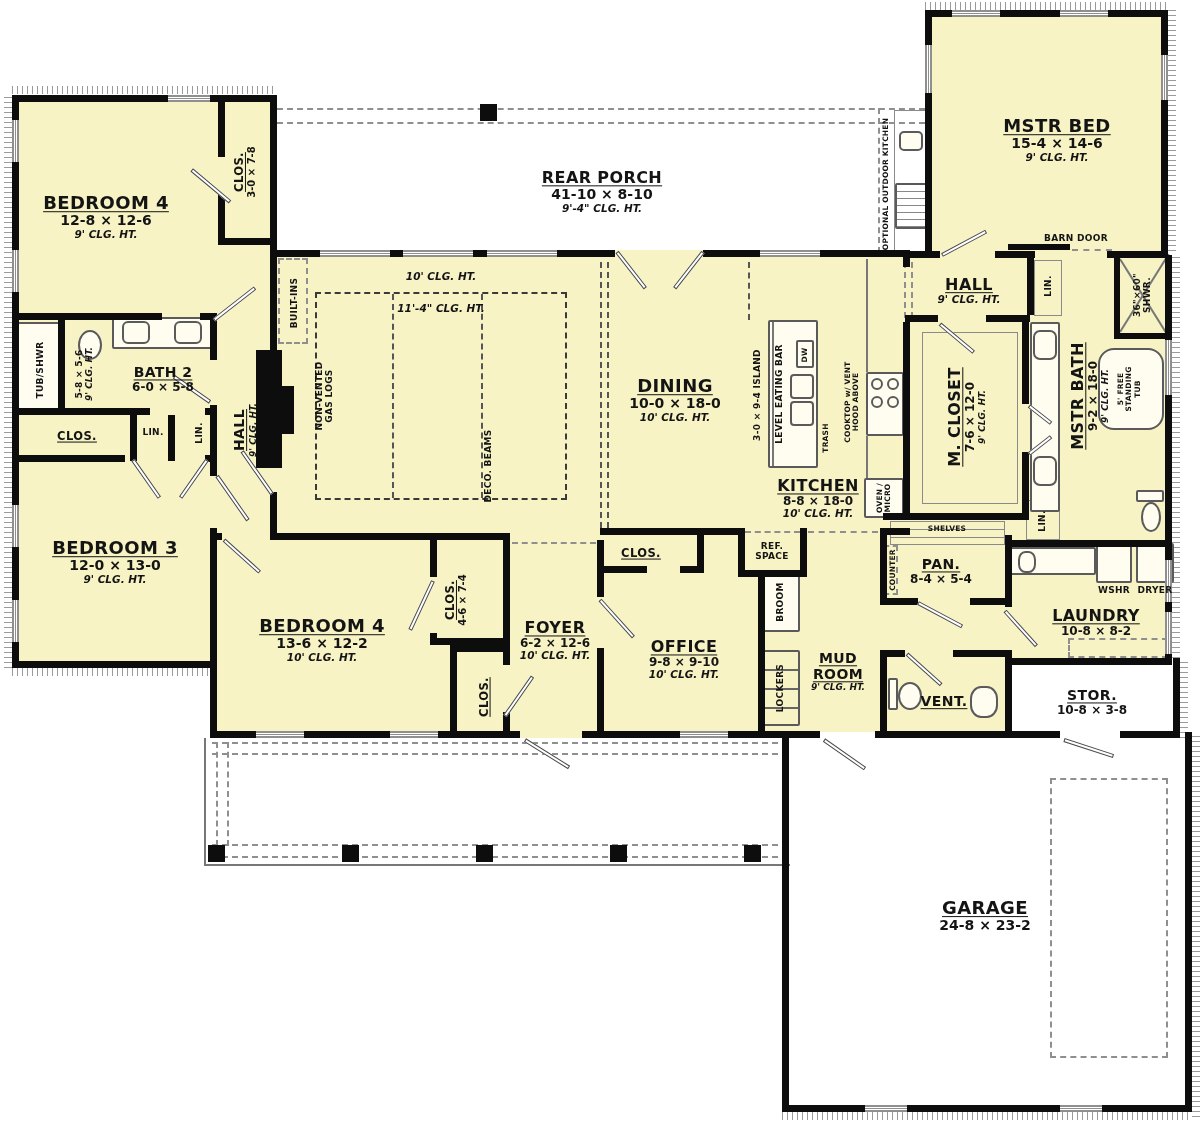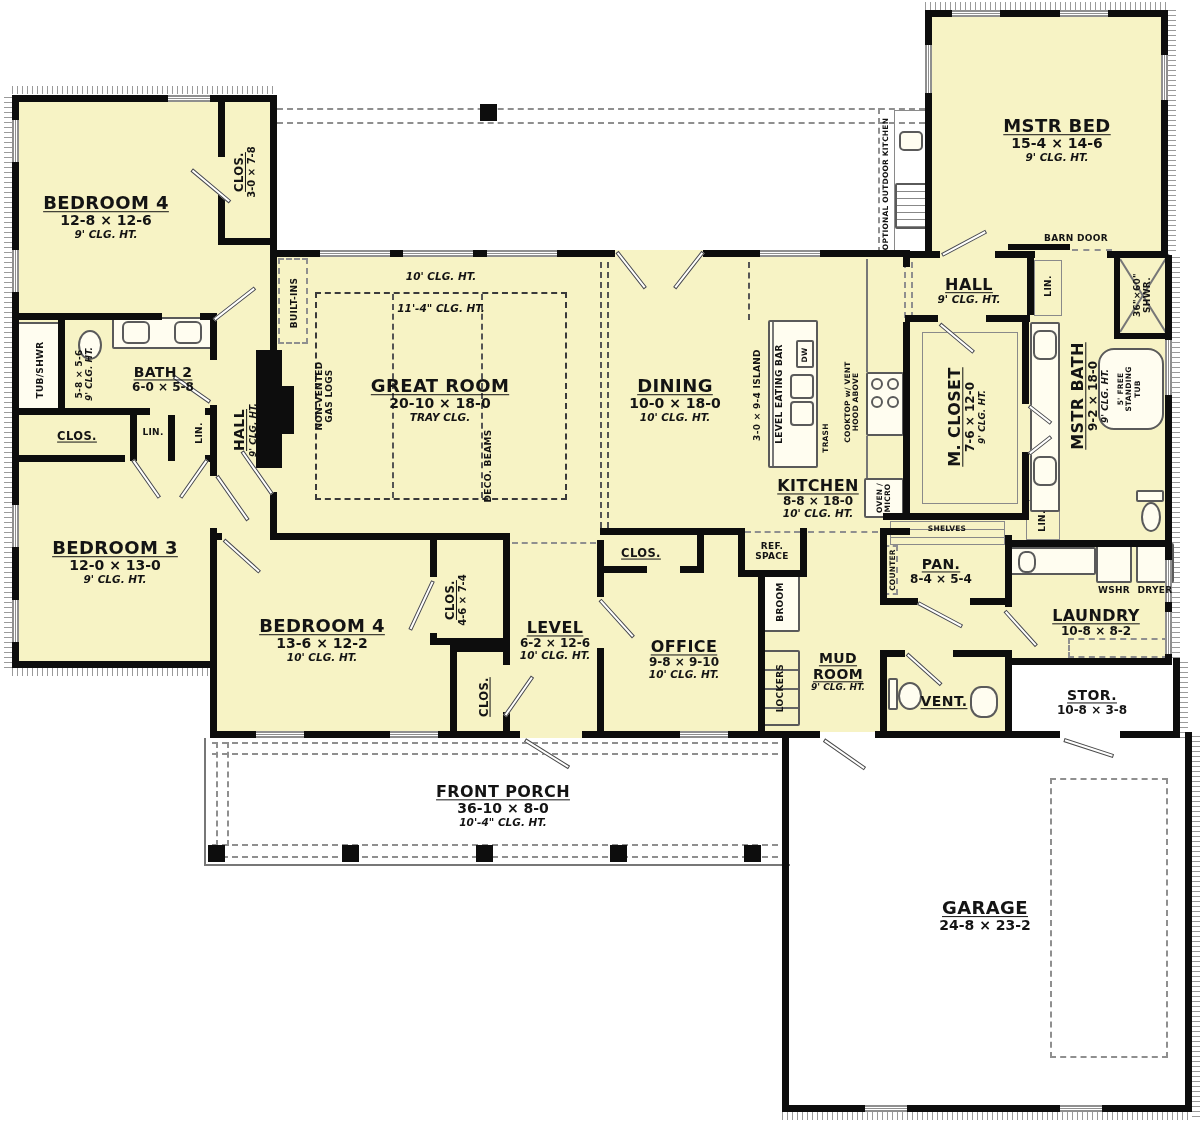--- a/index.html
+++ b/index.html
@@ -298,24 +298,24 @@
   <i class="fx" style="left:898px;top:682px;width:24px;height:28px;border-radius:50%"></i>
   <i class="fx" style="left:970px;top:686px;width:28px;height:32px;border-radius:40%"></i>
 
   <i class="fx" style="left:760px;top:574px;width:40px;height:58px"></i>
   <i class="fx lockerbg" style="left:760px;top:650px;width:40px;height:76px"></i>
 
   <i class="fxl" style="left:894px;top:110px;width:34px;height:143px"></i>
   <i class="fx" style="left:899px;top:131px;width:24px;height:20px;border-radius:5px"></i>
   <i class="fx grate" style="left:895px;top:183px;width:32px;height:46px"></i>
 
-  <div class="lb" style="left:503px;top:806px">
-    <div class="rt t-lg">FRONT PORCH</div>
-    <div class="d-lg">36-10 × 8-0</div>
-    <div class="c">10'-4" CLG. HT.</div>
+  <div class="lb" style="left:602px;top:192px">
+    <div class="rt t-lg">REAR PORCH</div>
+    <div class="d-lg">41-10 × 8-10</div>
+    <div class="c">9'-4" CLG. HT.</div>
   </div>
   <div class="lb" style="left:985px;top:916px">
     <div class="rt t-xl">GARAGE</div>
     <div class="d-lg">24-8 × 23-2</div>
   </div>
   <div class="lb" style="left:1057px;top:140px">
     <div class="rt t-xl">MSTR BED</div>
     <div class="d-lg">15-4 × 14-6</div>
     <div class="c">9' CLG. HT.</div>
   </div>
@@ -356,25 +356,20 @@
     <div class="rt t-xl">BEDROOM 3</div>
     <div class="d-lg">12-0 × 13-0</div>
     <div class="c">9' CLG. HT.</div>
   </div>
   <div class="lb" style="left:441px;top:277px">
     <div class="c">10' CLG. HT.</div>
   </div>
   <div class="lb" style="left:441px;top:309px">
     <div class="c">11'-4" CLG. HT.</div>
   </div>
-  <div class="lb" style="left:440px;top:400px">
-    <div class="rt t-xl">GREAT ROOM</div>
-    <div class="d-lg">20-10 × 18-0</div>
-    <div class="c">TRAY CLG.</div>
-  </div>
   <div class="lb v" style="left:294px;top:303px">
     <div class="z">BUILT-INS</div>
   </div>
   <div class="lb v" style="left:324px;top:396px">
     <div class="z wrap" style="width:86px">NON-VENTED GAS LOGS</div>
   </div>
   <div class="lb v" style="left:488px;top:466px">
     <div class="z">DECO. BEAMS</div>
   </div>
   <div class="lb" style="left:675px;top:400px">
@@ -473,21 +468,21 @@
   </div>
   <div class="lb" style="left:641px;top:553px">
     <div class="rt t-sm">CLOS.</div>
   </div>
   <div class="lb" style="left:684px;top:660px">
     <div class="rt t-lg">OFFICE</div>
     <div class="d-md">9-8 × 9-10</div>
     <div class="c">10' CLG. HT.</div>
   </div>
   <div class="lb" style="left:555px;top:641px">
-    <div class="rt t-lg">LEVEL</div>
+    <div class="rt t-lg">FOYER</div>
     <div class="d-md">6-2 × 12-6</div>
     <div class="c">10' CLG. HT.</div>
   </div>
   <div class="lb v" style="left:456px;top:600px">
     <div class="rt t-sm">CLOS.</div>
     <div class="d-sm">4-6 × 7-4</div>
   </div>
   <div class="lb v" style="left:484px;top:697px">
     <div class="rt t-sm">CLOS.</div>
   </div>

